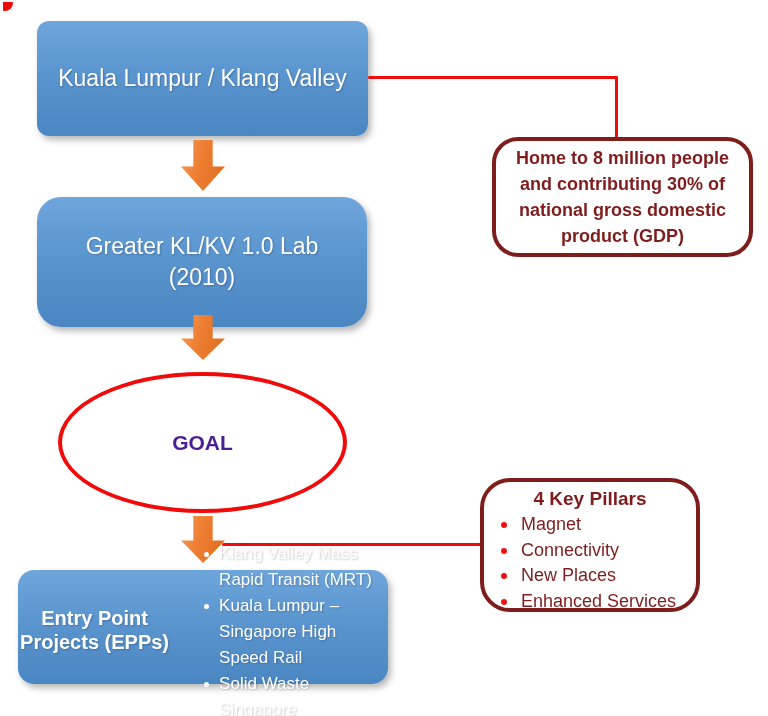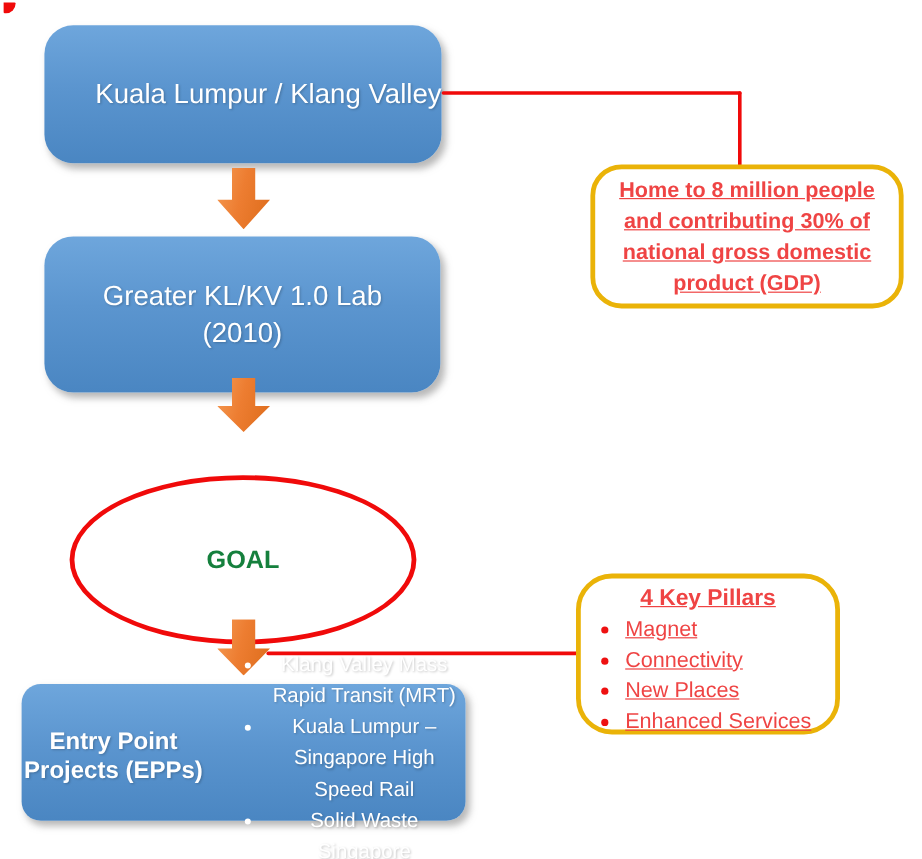--- a/index.html
+++ b/index.html
@@ -21,29 +21,29 @@
     position: absolute;
     background: linear-gradient(180deg, #6ea6dc 0%, #5b95cf 45%, #4a86c2 100%);
     color: #ffffff;
     box-shadow: 3px 4px 6px rgba(125,125,125,0.55);
     text-shadow: 1px 1px 2px rgba(0,0,0,0.22);
     display: flex;
     align-items: center;
     justify-content: center;
     text-align: center;
   }
-  .box1 { left: 37px; top: 21px; width: 331px; height: 115px; border-radius: 24px; font-size: 23px; justify-content: flex-end; }
+  .box1 { left: 37px; top: 21px; width: 331px; height: 115px; border-radius: 12px; font-size: 23px; }
   .box2 { left: 37px; top: 197px; width: 330px; height: 130px; border-radius: 24px; font-size: 23px; line-height: 1.35; }
   .box3 {
     left: 18px; top: 570px; width: 370px; height: 114px; border-radius: 16px;
     justify-content: flex-start; padding-top: 10px;
   }
   .epp-title { font-size: 20px; font-weight: bold; line-height: 24px; margin-bottom: 4px; }
   .epp-list { list-style: none; width: 100%; text-align: left; }
-  .epp-list li { position: relative; font-size: 17px; line-height: 26px; padding-left: 48px; text-align: center; }
+  .epp-list li { position: relative; font-size: 17px; line-height: 26px; padding-left: 48px; }
   .epp-list li::before {
     content: ""; position: absolute; left: 33px; top: 11px;
     width: 5px; height: 5px; border-radius: 50%; background: #ffffff;
   }
 
   
   .arrow {
     position: absolute;
     width: 44px;
     background: linear-gradient(105deg, #f59b54 0%, #ed7d31 45%, #dd6c1b 100%);
@@ -59,45 +59,44 @@
   .rline.h { height: 3px; }
   .rline.v { width: 3px; }
   .line-top-h { left: 368px; top: 76px; width: 250px; }
   .line-top-v { left: 615px; top: 76px; height: 63px; }
   .line-pillars { left: 222px; top: 543px; width: 260px; }
 
   
   .callout {
     position: absolute;
     background: #ffffff;
-    border: 4px solid #eab308;
-    color: #ef4444;
-    text-decoration: underline;
+    border: 4px solid #7f1d1d;
+    color: #7f1d1d;
   }
   .callout1 {
     left: 492px; top: 137px; width: 261px; height: 120px; border-radius: 26px;
     display: flex; align-items: center; justify-content: center;
     text-align: center; font-weight: bold; font-size: 18px; line-height: 1.45;
     padding: 0 8px;
   }
   .callout2 { left: 480px; top: 478px; width: 220px; height: 134px; border-radius: 30px; padding-top: 6px; }
   .pillars-title { text-align: center; font-weight: bold; font-size: 19px; line-height: 22px; }
   .pillars-list { list-style: none; text-align: left; margin-top: 2px; }
   .pillars-list li { position: relative; font-size: 18px; line-height: 25.5px; padding-left: 37px; }
   .pillars-list li::before {
     content: ""; position: absolute; left: 17px; top: 10px;
     width: 6px; height: 6px; border-radius: 50%; background: #ee1111;
   }
 
   
   .ellipse {
     position: absolute;
-    left: 58px; top: 396px; width: 289px; height: 141px;
+    left: 58px; top: 372px; width: 289px; height: 141px;
     border: 4px solid #f00a0a; border-radius: 50%;
-    background: #ffffff; color: #15803d;
+    background: #ffffff; color: #4c1d95;
     display: flex; flex-direction: column; align-items: center; justify-content: center;
     text-align: center;
   }
   .goal-title { font-weight: bold; font-size: 21px; line-height: 25px; }
   .goal-body { font-size: 16px; line-height: 1.27; }
 
   
   .red-corner {
     position: absolute; left: 3px; top: 2px; width: 10px; height: 9px;
     background: #f00a0a; border-radius: 0 1px 8px 1px;

